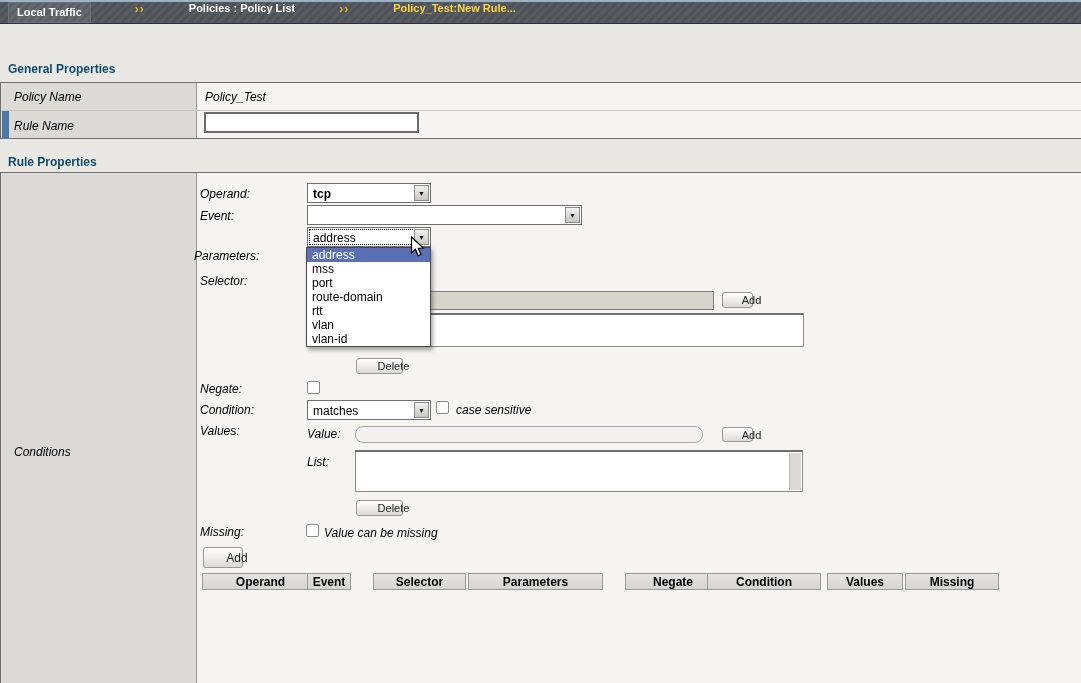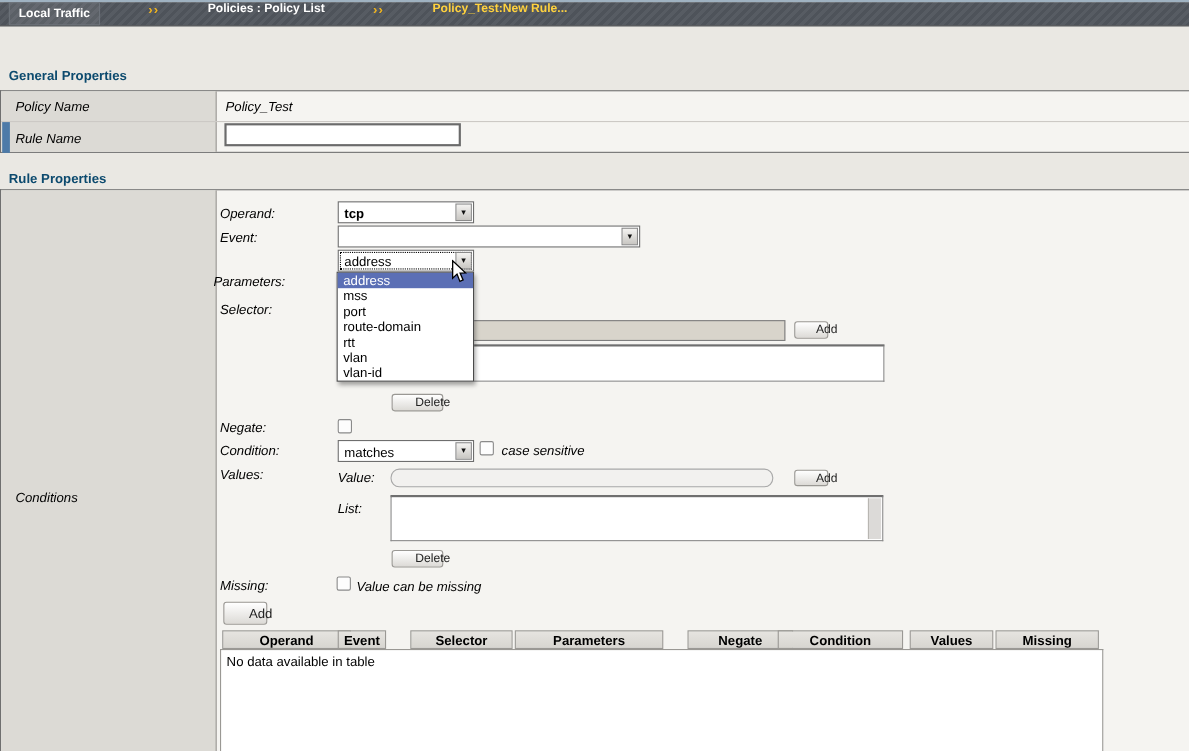--- a/index.html
+++ b/index.html
@@ -185,16 +185,13 @@
 
   <div class="thcell" style="left:201px; width:117px;">Operand</div>
   <div class="thcell" style="left:306px; width:44px;">Event</div>
   <div class="thcell" style="left:372px; width:93px;">Selector</div>
   <div class="thcell" style="left:467px; width:135px;">Parameters</div>
   <div class="thcell" style="left:604px; width:96px;margin-left:20px;">Negate</div>
   <div class="thcell" style="left:706px; width:114px;">Condition</div>
   <div class="thcell" style="left:826px; width:76px;">Values</div>
   <div class="thcell" style="left:904px; width:94px;">Missing</div>
 
-  <div class="tbody">
-    <div style="padding:3px 0 0 5px;">No data available in table</div>
-  </div>
 </div>
 
 </body></html>

